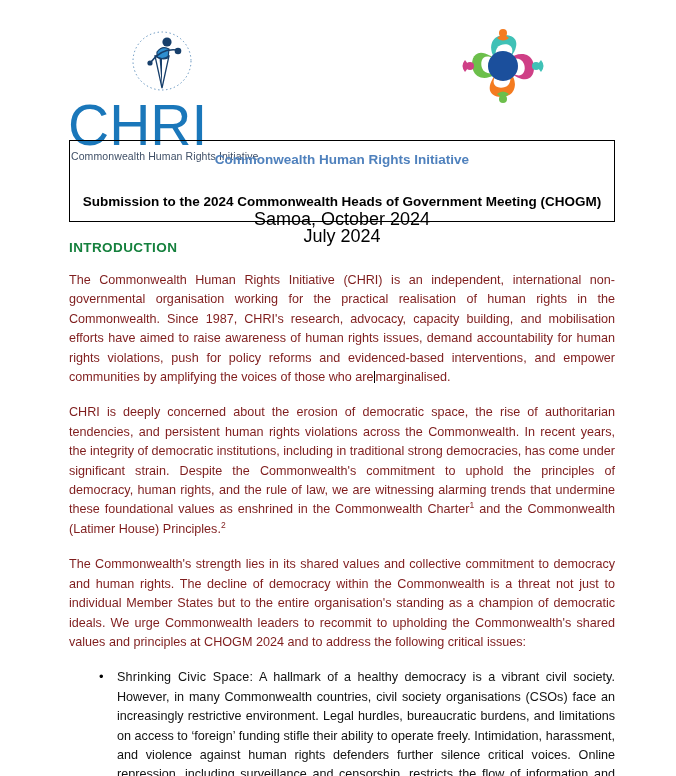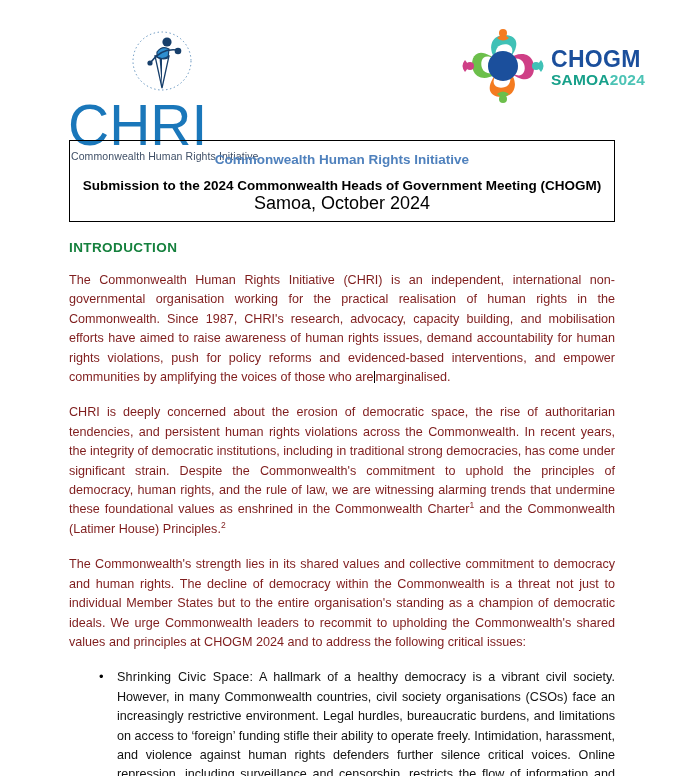--- a/index.html
+++ b/index.html
@@ -103,21 +103,21 @@
     padding-top: 10px;
     text-align: center;
   }
   .title-org {
     color: #4f81bd;
     font-weight: bold;
     font-size: 13.5px;
     line-height: 18px;
   }
   .title-main {
-    margin-top: 8px;
+    margin-top: 24px;
     font-weight: bold;
     font-size: 13.5px;
     line-height: 18px;
     color: #000000;
   }
   .title-loc, .title-date {
     font-size: 18px;
     line-height: 17px;
     color: #000000;
   }
@@ -244,33 +244,28 @@
             </g>
           <g fill="#3fc1b6">
               <circle cx="33" cy="0" r="4"></circle>
               <path d="M38 -6 q-6 6 0 12 q5 -6 0 -12 z"></path>
             </g>
 
           <circle cx="0" cy="0" r="15" fill="#1b4f9c"></circle>
         </g>
       </svg>
     </div>
-    <div class="chogm-text">
-      <div class="chogm-title">CHOGM</div>
-      <div class="chogm-sub">
-        <span class="samoa">SAMOA</span><span class="year">2024</span>
-      </div>
-    </div>
   </div>
 </div>
 
 <div class="title-box">
   <div class="title-org">Commonwealth Human Rights Initiative</div>
   <div class="title-main">Submission to the 2024 Commonwealth Heads of Government Meeting (CHOGM)</div>
   <div class="title-loc">Samoa, October 2024</div>
+  <div class="title-date">July 2024</div>
 </div>
 
 <div class="content">
 
   <div class="section-heading">INTRODUCTION</div>
 
   <p class="body-para"><span>The Commonwealth Human Rights Initiative (CHRI) is an independent, international non-governmental organisation working for the practical realisation of human rights in the Commonwealth. Since 1987, CHRI's research, advocacy, capacity building, and mobilisation efforts have aimed to raise awareness of human rights issues, demand accountability for human rights violations, push for policy reforms and evidenced-based interventions, and empower communities by amplifying the voices of those who are</span><span class="caret"></span><span>marginalised.</span></p>
 
   <p class="body-para"><span>CHRI is deeply concerned about the erosion of democratic space, the rise of authoritarian tendencies, and persistent human rights violations across the Commonwealth. In recent years, the integrity of democratic institutions, including in traditional strong democracies, has come under significant strain. Despite the Commonwealth's commitment to uphold the principles of democracy, human rights, and the rule of law, we are witnessing alarming trends that undermine these foundational values as enshrined in the Commonwealth Charter</span><sup>1</sup><span> and the Commonwealth (Latimer House) Principles.</span><sup>2</sup></p>
 

